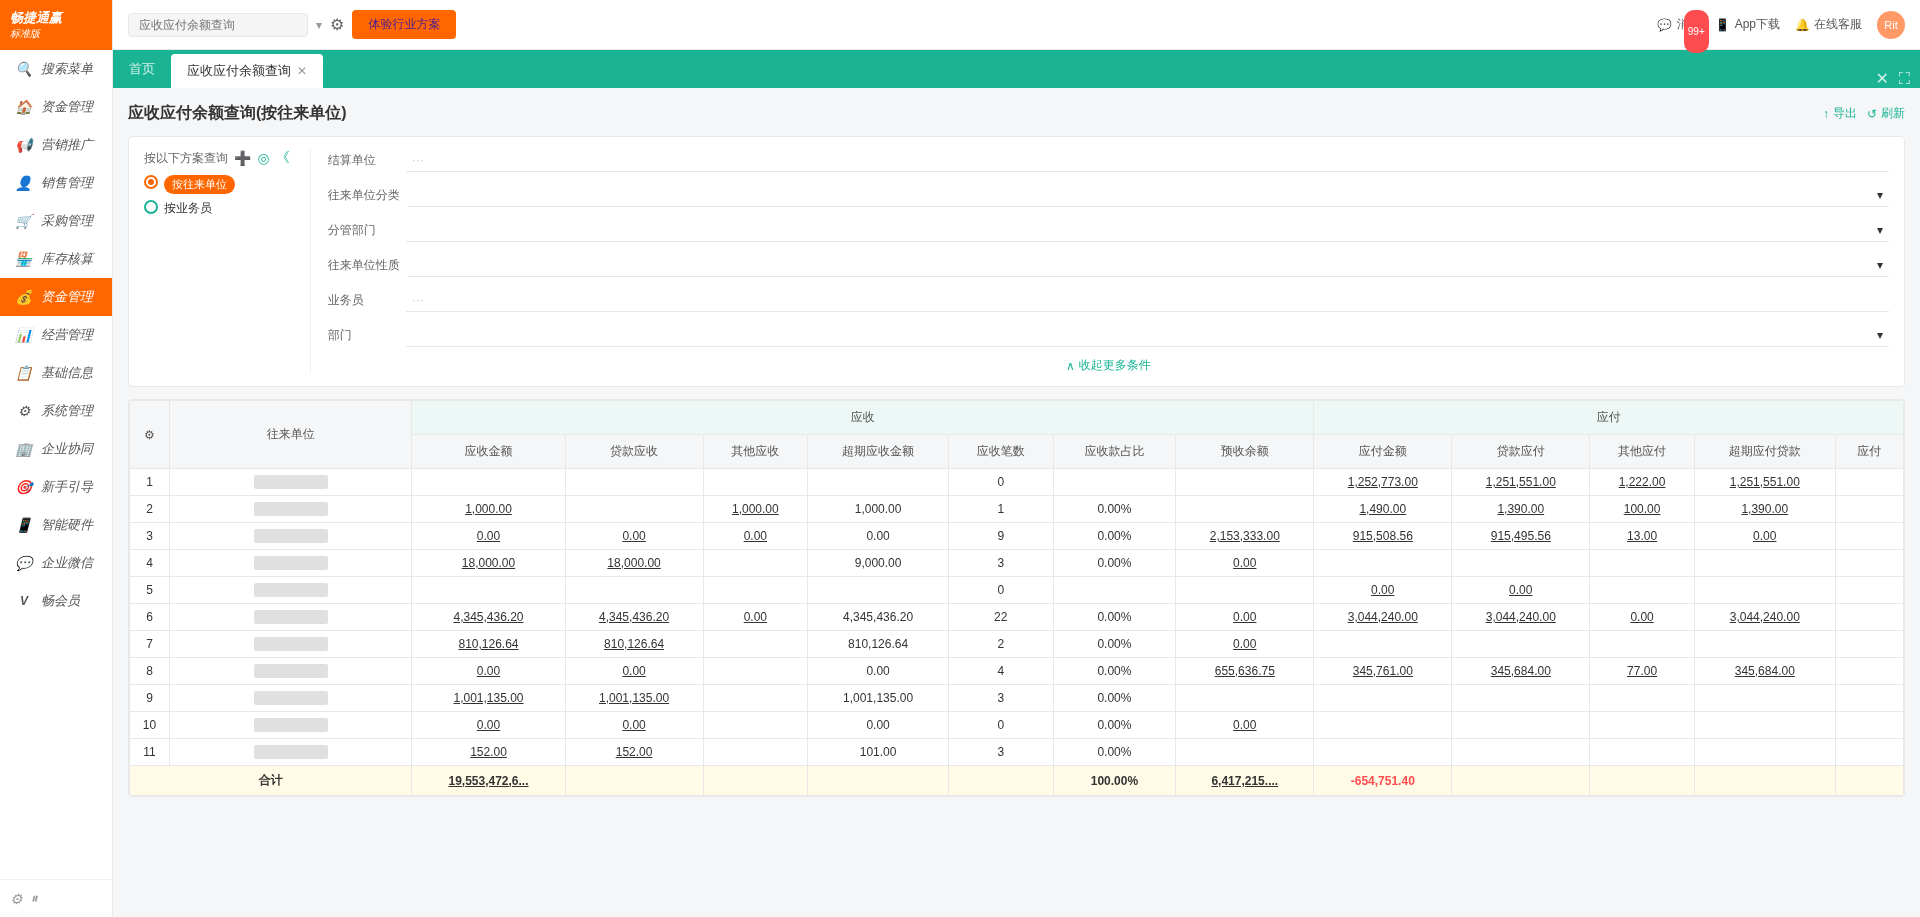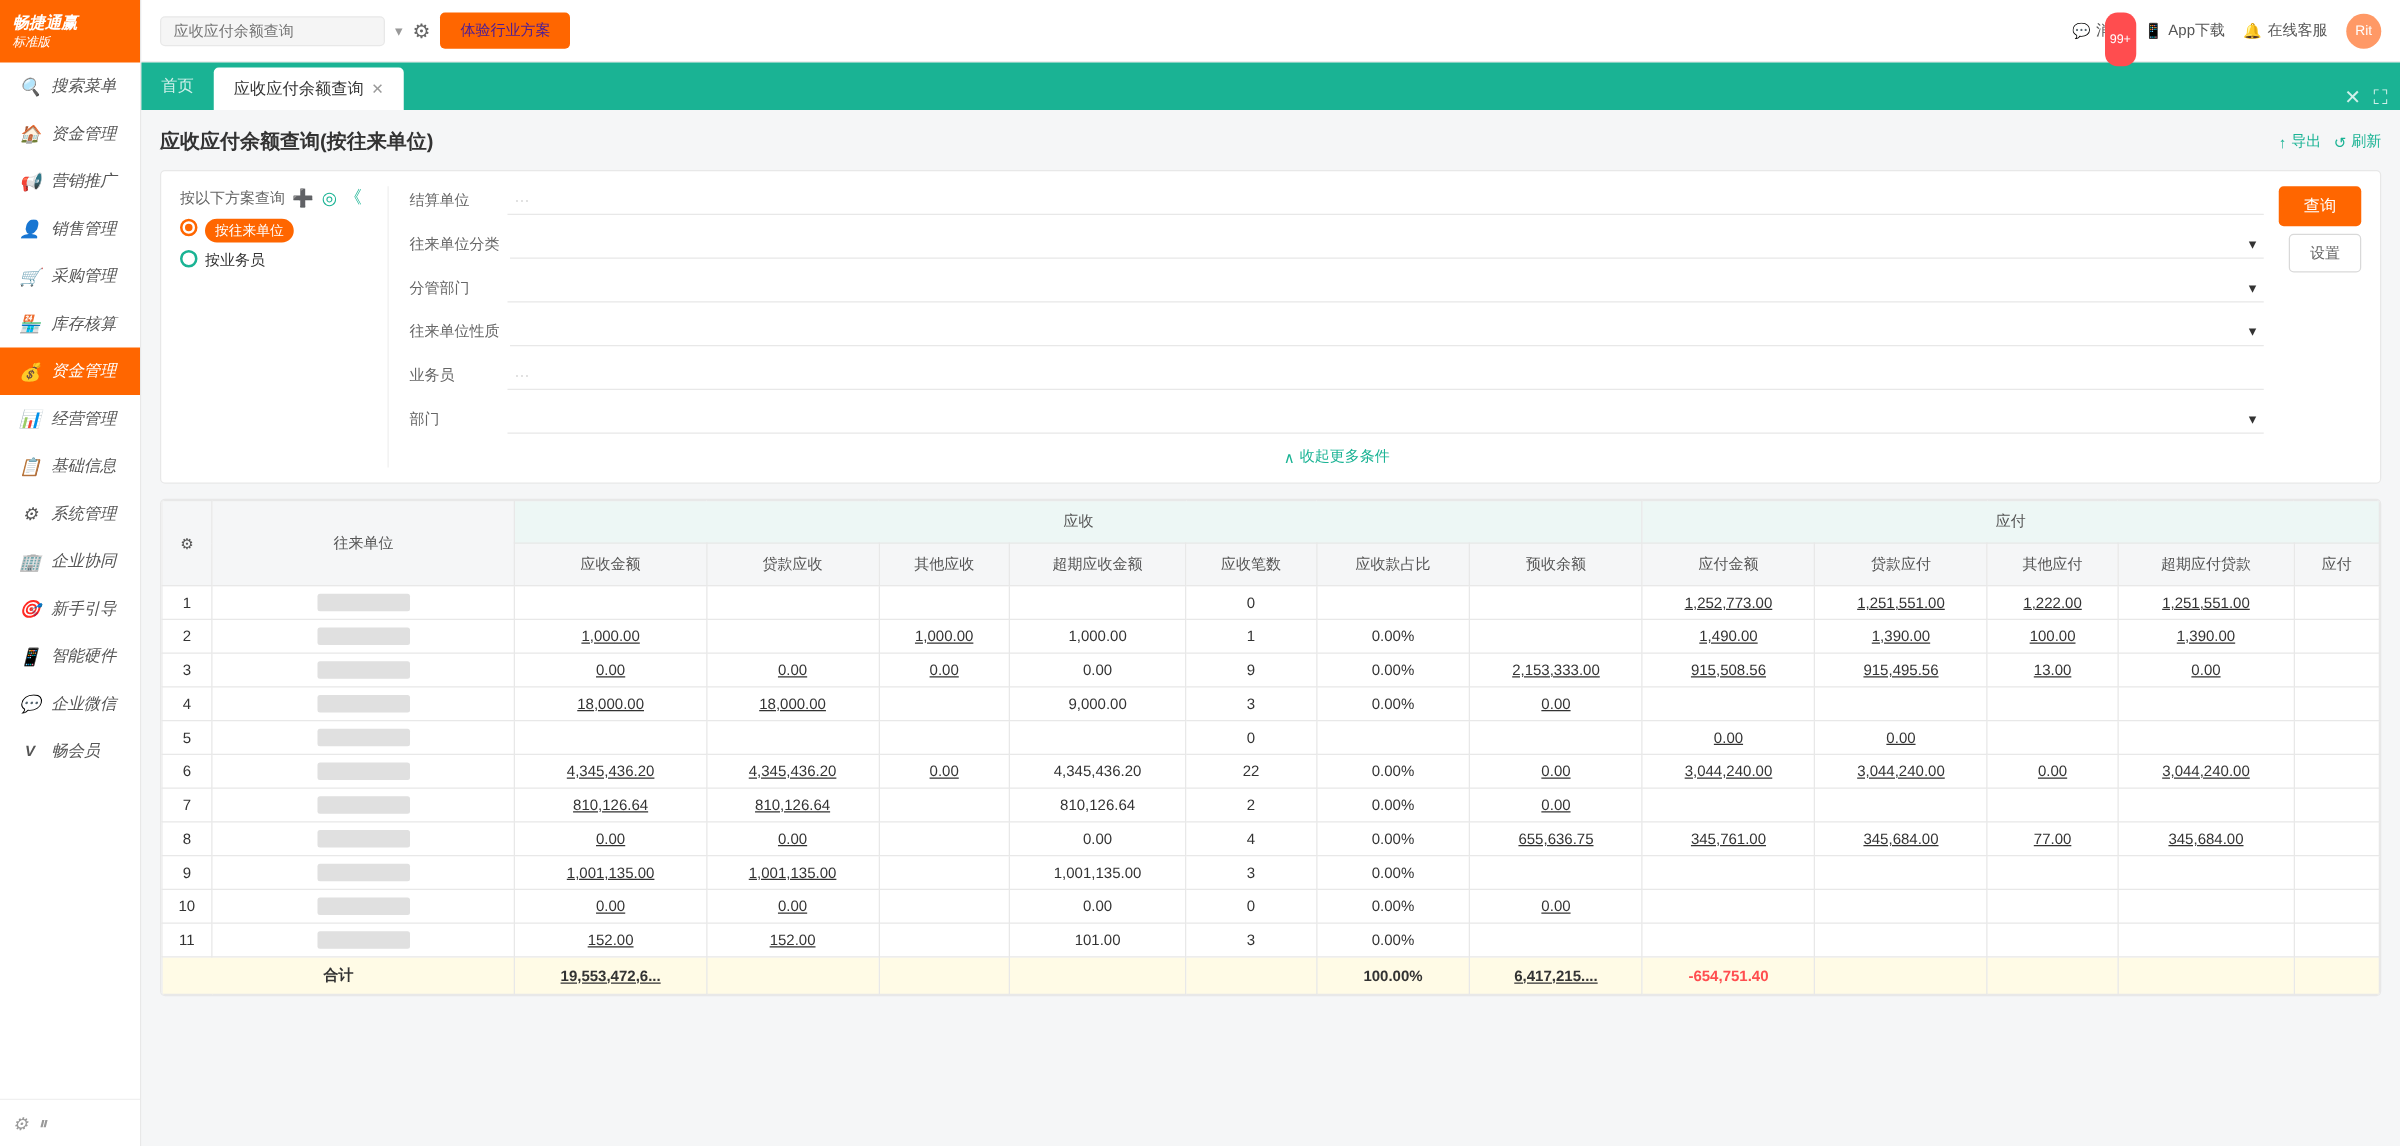--- a/index.html
+++ b/index.html
@@ -285,24 +285,20 @@
             </div>
 
             <div class="collapse-row">
               <div class="collapse-btn">
                 <span>∧</span>
                 <span>收起更多条件</span>
               </div>
             </div>
           </div>
 
-          <div class="query-btns">
-            <button class="btn-query">查询</button>
-            <button class="btn-setting">设置</button>
-          </div>
         </div>
       </div>
 
       <div class="data-table-wrap">
         <div class="table-container">
           <table class="data-table">
             <thead>
               <tr>
                 <th rowspan="2" style="width:40px;">
                   <span>⚙</span>

